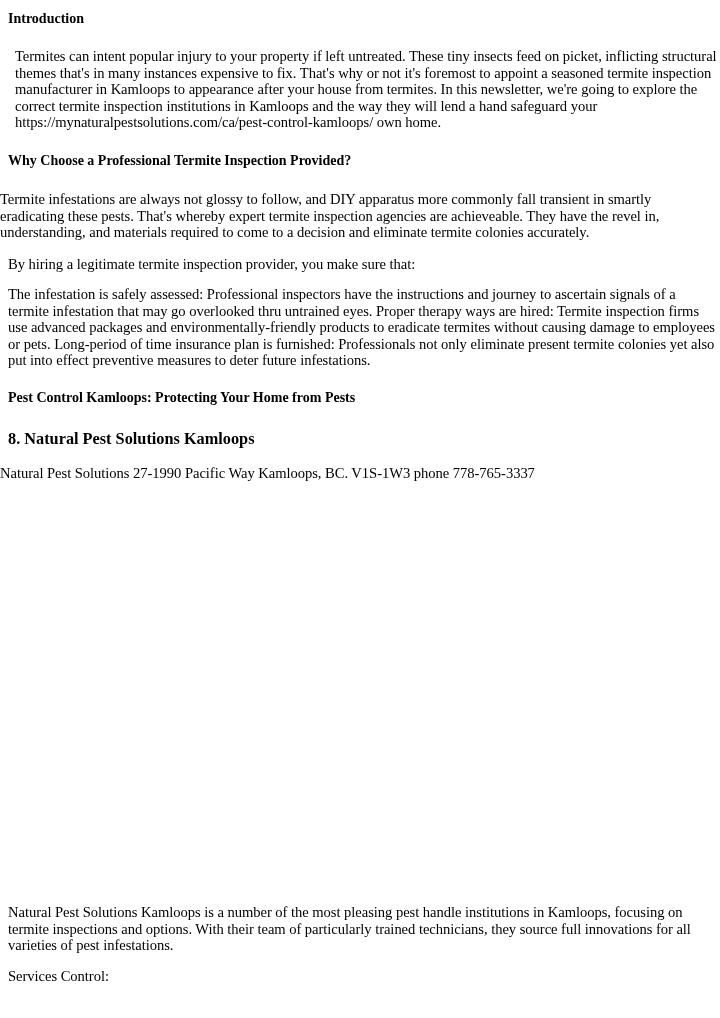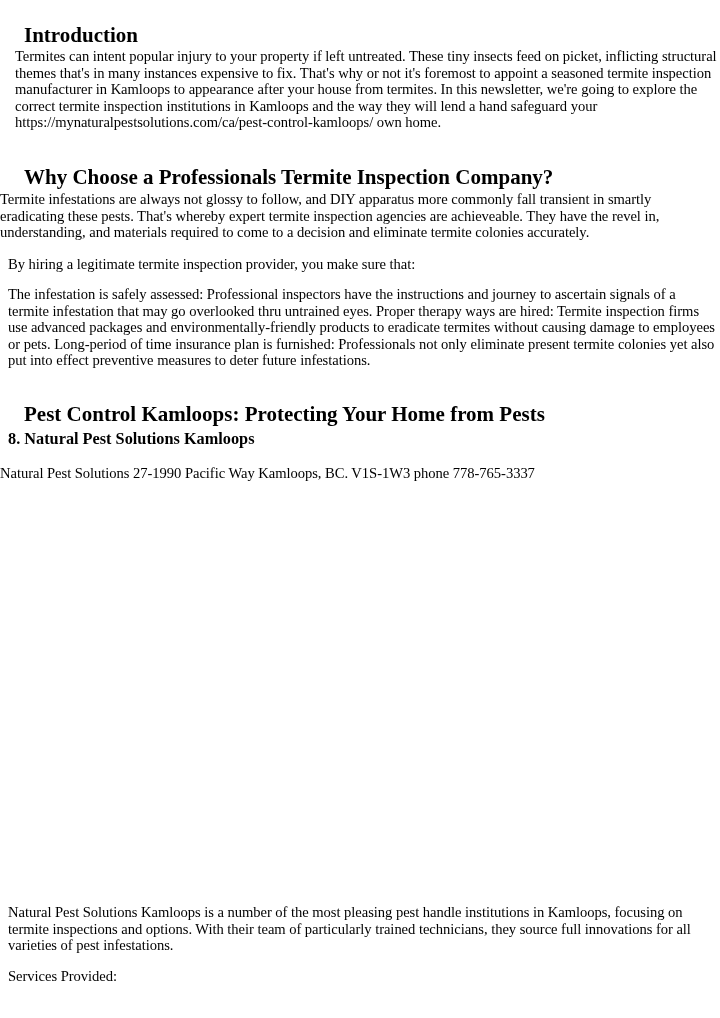--- a/index.html
+++ b/index.html
@@ -13,23 +13,23 @@
       overflow: hidden;
       font-family: "Liberation Serif", "DejaVu Serif", serif;
       color: #000000;
     }
     .page {
       padding: 0 8px;
       width: 704px;
       white-space: normal;
     }
     h2 {
-      font-size: 21px;
+      font-size: 14px;
       font-weight: bold;
-      margin: 16px;
+      margin: 0;
       line-height: 24px;
     }
     h3 {
       font-size: 16.3px;
       font-weight: bold;
       margin: 0;
       line-height: 19px;
     }
     p {
       font-size: 14.6px;
@@ -57,26 +57,26 @@
     .p-desc { position: absolute; top: 904px; left: 8px; width: 712px; }
     .p-services { position: absolute; top: 968px; left: 8px; width: 712px; }
   </style>
 </head>
 <body>
 
 <div class="page">
   <h2 class="h-intro">Introduction</h2>
   <p class="p-intro">Termites can intent popular injury to your property if left untreated. These tiny insects feed on picket, inflicting structural themes that's in many instances expensive to fix. That's why or not it's foremost to appoint a seasoned termite inspection manufacturer in Kamloops to appearance after your house from termites. In this newsletter, we're going to explore the correct termite inspection institutions in Kamloops and the way they will lend a hand safeguard your https://mynaturalpestsolutions.com/ca/pest-control-kamloops/ own home.</p>
 
-  <h2 class="h-why">Why Choose a Professionals Termite Inspection Company?</h2>
+  <h2 class="h-why">Why Choose a Professional Termite Inspection Provided?</h2>
   <p class="p-why1">Termite infestations are always not glossy to follow, and DIY apparatus more commonly fall transient in smartly eradicating these pests. That's whereby expert termite inspection agencies are achieveable. They have the revel in, understanding, and materials required to come to a decision and eliminate termite colonies accurately.</p>
   <p class="p-why2">By hiring a legitimate termite inspection provider, you make sure that:</p>
   <p class="p-why3">The infestation is safely assessed: Professional inspectors have the instructions and journey to ascertain signals of a termite infestation that may go overlooked thru untrained eyes. Proper therapy ways are hired: Termite inspection firms use advanced packages and environmentally-friendly products to eradicate termites without causing damage to employees or pets. Long-period of time insurance plan is furnished: Professionals not only eliminate present termite colonies yet also put into effect preventive measures to deter future infestations.</p>
 
   <h2 class="h-pest">Pest Control Kamloops: Protecting Your Home from Pests</h2>
   <h3 class="h-nps">8. Natural Pest Solutions Kamloops</h3>
   <p class="p-addr">Natural Pest Solutions 27-1990 Pacific Way Kamloops, BC. V1S-1W3 phone 778-765-3337</p>
 
   <div class="map-frame"></div>
 
   <p class="p-desc">Natural Pest Solutions Kamloops is a number of the most pleasing pest handle institutions in Kamloops, focusing on termite inspections and options. With their team of particularly trained technicians, they source full innovations for all varieties of pest infestations.</p>
-  <p class="p-services">Services Provided:</p>
+  <p class="p-services">Services Control:</p>
 </div>
 
 </body></html>

